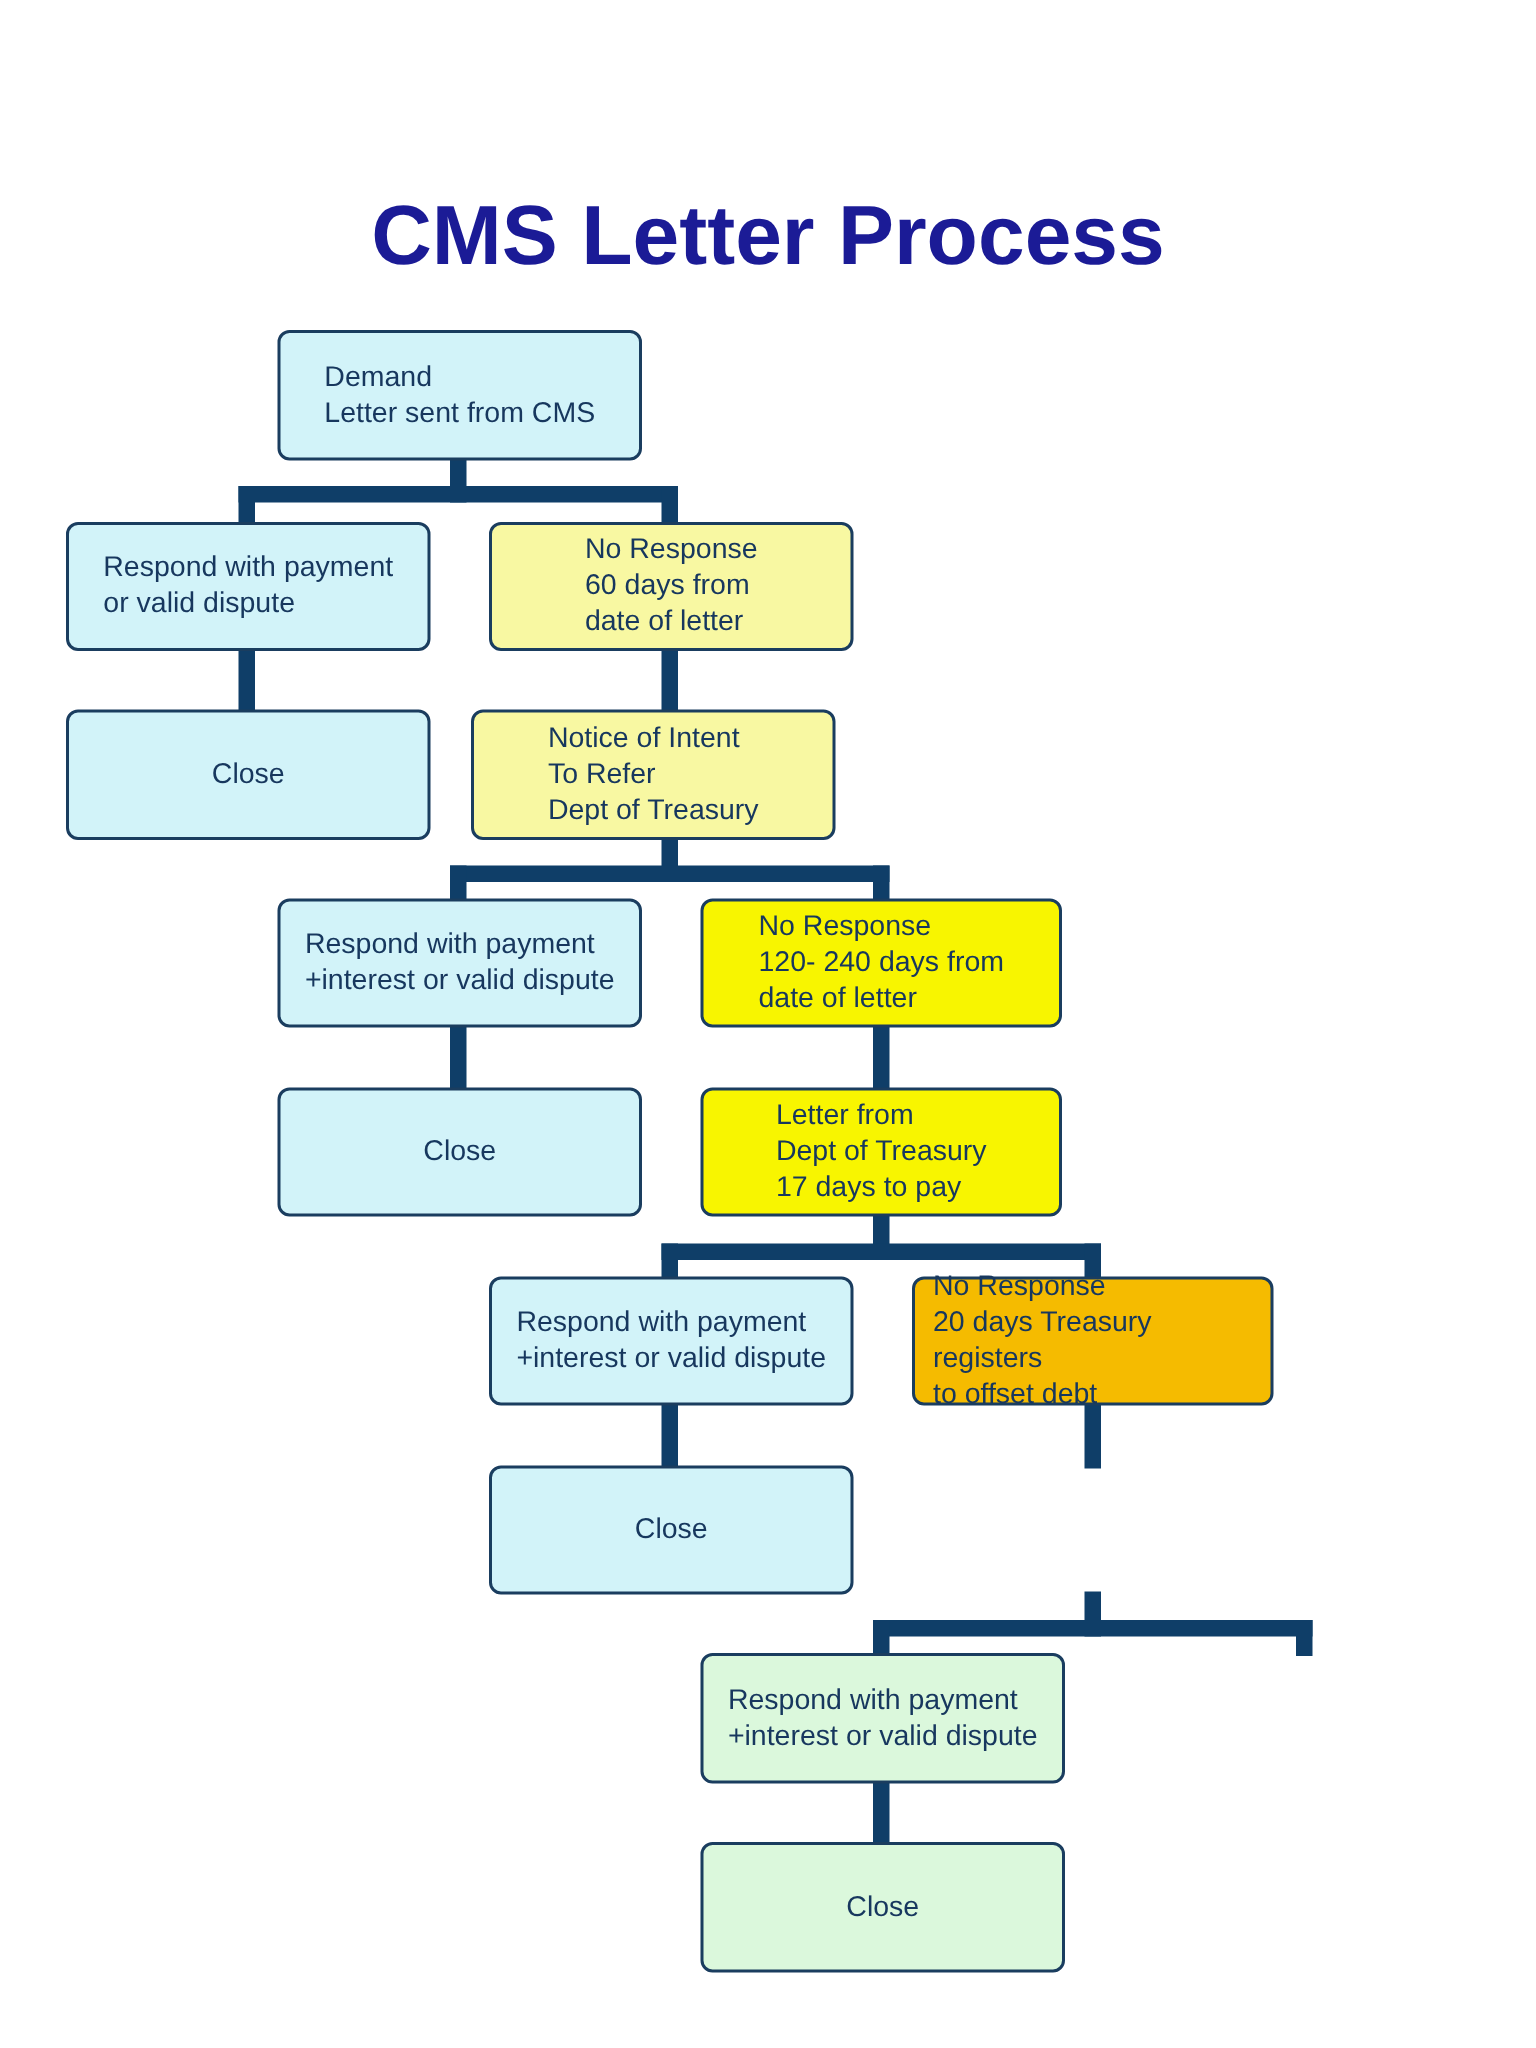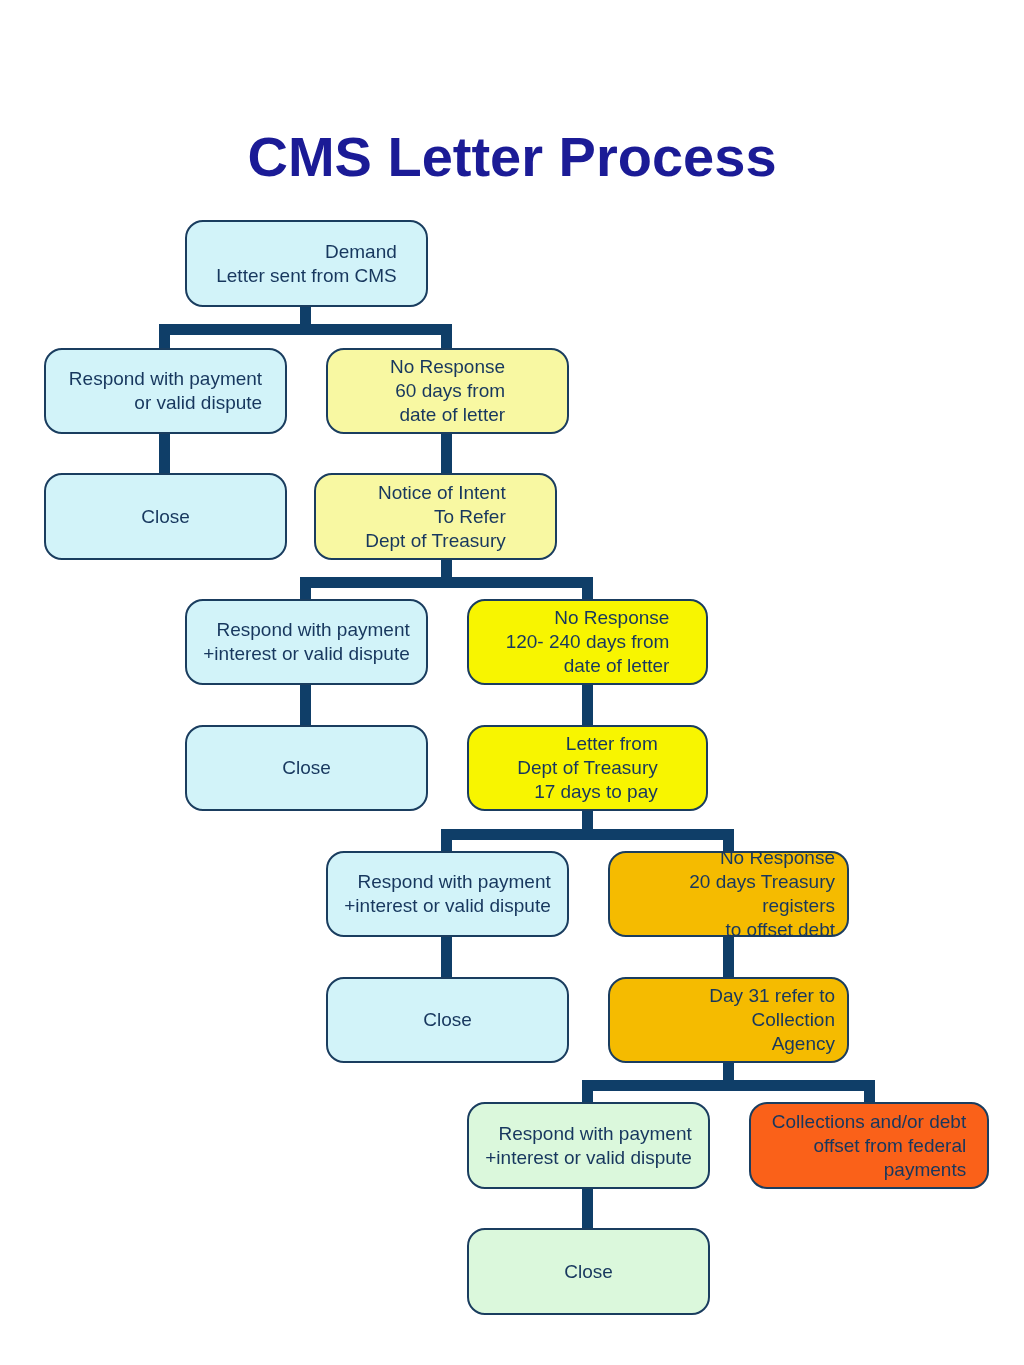--- a/index.html
+++ b/index.html
@@ -29,25 +29,25 @@
     color: var(--title, #1B1B96);
   }
   .line {
     position: absolute;
     background: var(--line, #0F3E68);
   }
   .node {
     position: absolute;
     box-sizing: border-box;
     border: 2px solid var(--border, #1A3D5F);
-    border-radius: 18px;
+    border-radius: 8px;
     display: flex;
     align-items: center;
     justify-content: center;
-    text-align: right;
+    text-align: left;
     white-space: pre-line;
     font-size: 19px;
     line-height: 24px;
     color: var(--text, #17375E);
     padding: 12px;
   }
   .node[data-color="cyan"]       { background: var(--node-cyan, #D2F3F9); }
   .node[data-color="paleyellow"] { background: var(--node-paleyellow, #F8F8A2); }
   .node[data-color="yellow"]     { background: var(--node-yellow, #F8F500); }
   .node[data-color="amber"]      { background: var(--node-amber, #F5BB00); }
@@ -123,25 +123,20 @@
 
   <div class="node" style="left:326px;top:823px;width:243px;height:86px" data-color="cyan">Respond with payment
 +interest or valid dispute</div>
 
   <div class="node" style="left:608px;top:823px;width:241px;height:86px" data-color="amber">No Response
 20 days Treasury registers
 to offset debt</div>
 
   <div class="node" style="left:326px;top:949px;width:243px;height:86px" data-color="cyan">Close</div>
 
-  <div class="node" style="left:608px;top:949px;width:241px;height:86px" data-color="amber">Day 31 refer to Collection
-Agency</div>
 
   <div class="node" style="left:467px;top:1074px;width:243px;height:87px" data-color="green">Respond with payment
 +interest or valid dispute</div>
 
-  <div class="node" style="left:749px;top:1074px;width:240px;height:87px" data-color="orange">Collections and/or debt
-offset from federal
-payments</div>
 
   <div class="node" style="left:467px;top:1200px;width:243px;height:87px" data-color="green">Close</div>
 
 </div>
 
 </body></html>

